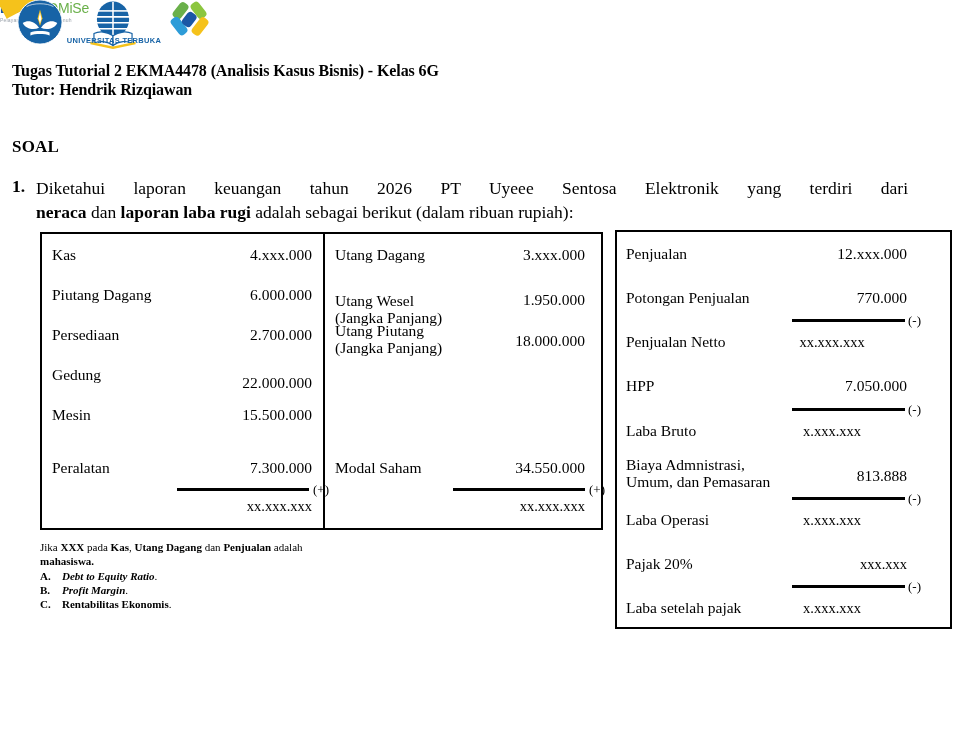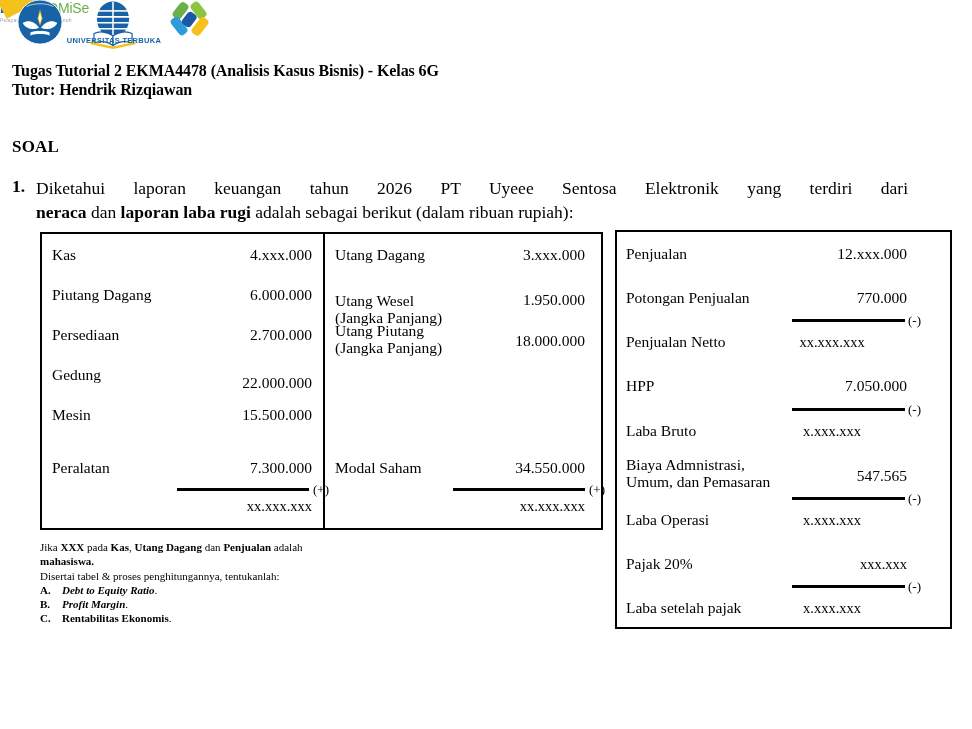--- a/index.html
+++ b/index.html
@@ -345,21 +345,21 @@
       <span class="fin-label">Laba Bruto</span>
     </div>
   <div class="fin-value placeholder" style="left:140px; top:191px; width:150px; font-size:14.5px; text-align:center;">x.xxx.xxx</div>
 
   <div class="fin-row" style="left:9px; top:224px;">
     <span class="fin-label two-line">
       <span style="display:block">Biaya Admnistrasi,</span>
       <span style="display:block">Umum, dan Pemasaran</span>
     </span>
   </div>
-  <div class="fin-value" style="left:140px; top:235px; width:150px;">547.565</div>
+  <div class="fin-value" style="left:140px; top:235px; width:150px;">813.888</div>
   <div class="rule" style="left:175px; top:265px; width:113px;"></div>
   <div class="sign" style="left:291px; top:259px;">(-)</div>
 
   <div class="fin-row" style="left:9px; top:279px;">
       <span class="fin-label">Laba Operasi</span>
     </div>
   <div class="fin-value placeholder" style="left:140px; top:280px; width:150px; font-size:14.5px; text-align:center;">x.xxx.xxx</div>
 
   <div class="fin-row" style="left:9px; top:323px;">
       <span class="fin-label">Pajak 20%</span>
@@ -370,21 +370,20 @@
 
   <div class="fin-row" style="left:9px; top:367px;">
       <span class="fin-label">Laba setelah pajak</span>
     </div>
   <div class="fin-value placeholder" style="left:140px; top:368px; width:150px; font-size:14.5px; text-align:center;">x.xxx.xxx</div>
 </div>
 
 <div id="closing">
   <div><span>Jika </span><span class="b">XXX</span><span> pada </span><span class="b">Kas</span><span>, </span><span class="b">Utang Dagang</span><span> dan </span><span class="b">Penjualan</span><span> adalah</span></div>
   <div class="strong-line">mahasiswa.</div>
-  <div class="normal-line">Disertai tabel &amp; proses penghitungannya, tentukanlah:</div>
 
   <div class="opt-row">
     <span class="opt-letter">A.</span>
     <span><span class="opt-text">Debt to Equity Ratio</span><span class="opt-tail">.</span></span>
   </div>
   <div class="opt-row">
     <span class="opt-letter">B.</span>
     <span><span class="opt-text">Profit Margin</span><span class="opt-tail">.</span></span>
   </div>
   <div class="opt-row">

